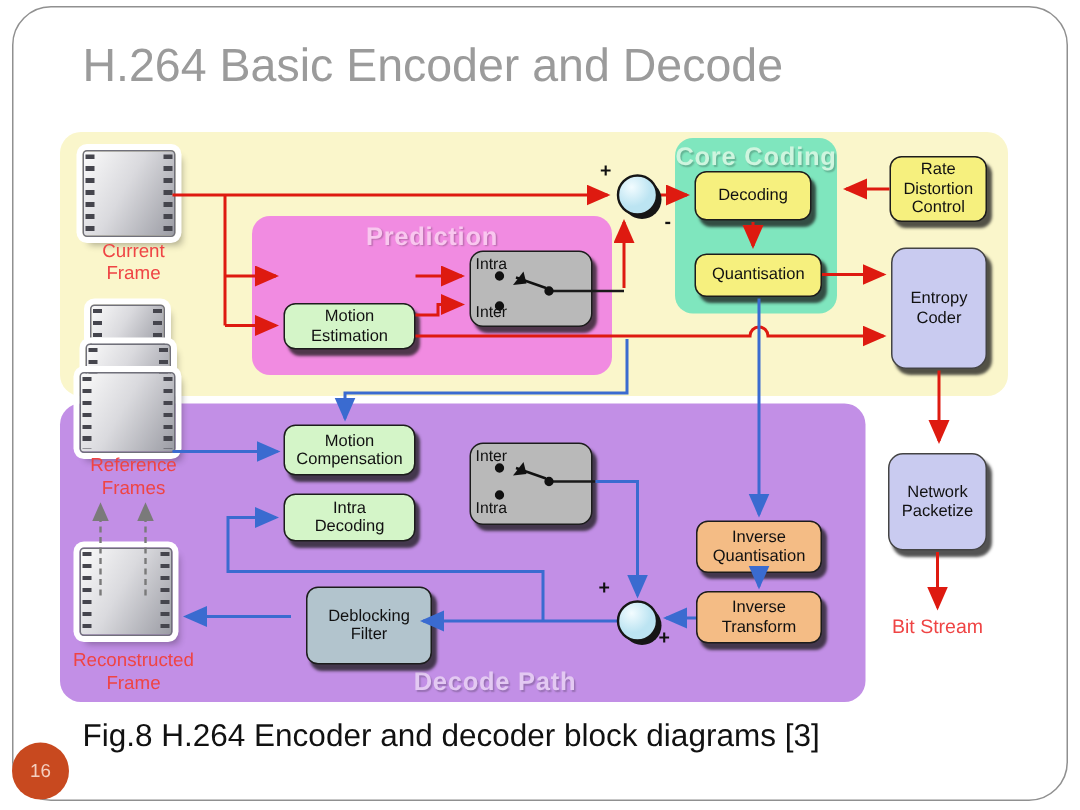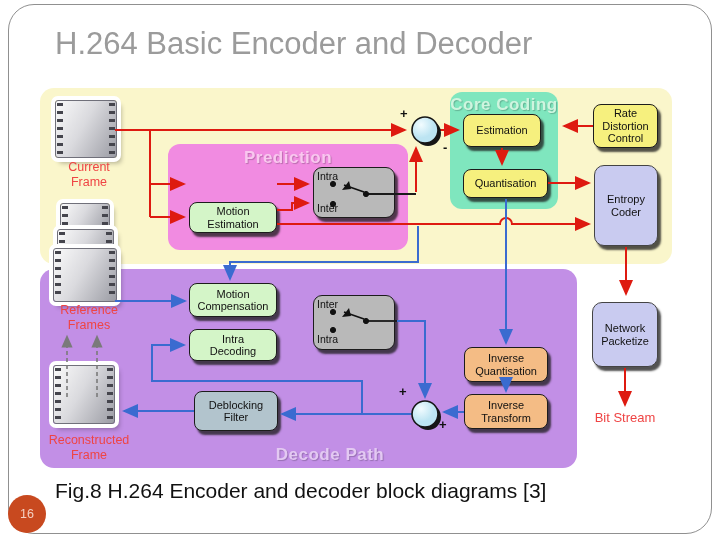--- a/index.html
+++ b/index.html
@@ -33,21 +33,21 @@
   .sign{position:absolute;font-size:13px;font-weight:bold;color:#111;}
   .swlabel{position:absolute;font-size:10.5px;color:#111;}
   svg.wires{position:absolute;left:0;top:0;pointer-events:none;}
 </style>
 </head>
 <body>
 
 <div id="slide">
   <div class="frame-border"></div>
 
-  <div class="title">H.264 Basic Encoder and Decoder</div>
+  <div class="title">H.264 Basic Encoder and Decode</div>
 
   <div class="region" style="left:40px;top:88px;width:632px;height:176px;background:#FAF6CB;border-radius:14px;"></div>
   <div class="region" style="left:40px;top:269px;width:537px;height:199px;background:#C28FE6;border-radius:14px;"></div>
   <div class="region" style="left:168px;top:144px;width:240px;height:106px;background:#F18BE1;border-radius:12px;"></div>
   <div class="region" style="left:450px;top:92px;width:108px;height:117px;background:#7FE6BE;border-radius:12px;"></div>
 
   <div class="region-label" style="position:absolute;left:228px;top:148px;width:120px;color:#F9C7EF;">Prediction</div>
   <div class="region-label" style="position:absolute;left:450px;top:95px;width:108px;color:#CFF5DF;">Core Coding</div>
   <div class="region-label" style="position:absolute;left:270px;top:445px;width:120px;color:#E3C9F2;">Decode Path</div>
 
@@ -55,30 +55,30 @@
   <div class="film" style="left:60px;top:203px;width:48px;height:26px;"></div>
   <div class="film" style="left:57px;top:229px;width:55px;height:33px;"></div>
   <div class="film" style="left:53px;top:248px;width:62px;height:52px;"></div>
   <div class="film" style="left:53px;top:365px;width:60px;height:57px;"></div>
 
   <div class="flabel" style="left:50px;top:160px;width:78px;">Current Frame</div>
   <div class="flabel" style="left:46px;top:303px;width:86px;">Reference Frames</div>
   <div class="flabel" style="left:30px;top:433px;width:118px;">Reconstructed Frame</div>
 
   <div class="blk greenb" style="left:189px;top:202px;width:88px;height:31px;">Motion Estimation</div>
-  <div class="blk yellowb" style="left:463px;top:114px;width:78px;height:33px;">Estimation</div>
+  <div class="blk yellowb" style="left:463px;top:114px;width:78px;height:33px;">Decoding</div>
   <div class="blk yellowb" style="left:463px;top:169px;width:85px;height:29px;">Quantisation</div>
   <div class="blk yellowb" style="left:593px;top:104px;width:65px;height:44px;">Rate Distortion Control</div>
   <div class="blk lavb" style="left:594px;top:165px;width:64px;height:81px;">Entropy Coder</div>
   <div class="blk grayb" style="left:313px;top:167px;width:82px;height:51px;"></div>
 
   <div class="blk greenb" style="left:189px;top:283px;width:88px;height:34px;">Motion Compensation</div>
   <div class="blk greenb" style="left:189px;top:329px;width:88px;height:32px;">Intra Decoding</div>
   <div class="blk grayb" style="left:313px;top:295px;width:82px;height:55px;"></div>
-  <div class="blk deblockb" style="left:194px;top:391px;width:84px;height:40px;">Deblocking Filter</div>
+  <div class="blk deblockb" style="left:204px;top:391px;width:84px;height:52px;">Deblocking Filter</div>
   <div class="blk orangeb" style="left:464px;top:347px;width:84px;height:35px;">Inverse Quantisation</div>
   <div class="blk orangeb" style="left:464px;top:394px;width:84px;height:35px;">Inverse Transform</div>
   <div class="blk lavb" style="left:592px;top:302px;width:66px;height:65px;">Network Packetize</div>
 
   <div class="flabel" style="left:585px;top:411px;width:80px;font-size:13px;">Bit Stream</div>
 
   <span class="swlabel" style="left:317px;top:170px;">Intra</span>
   <span class="swlabel" style="left:317px;top:202px;">Inter</span>
   <span class="swlabel" style="left:317px;top:298px;">Inter</span>
   <span class="swlabel" style="left:317px;top:333px;">Intra</span>

